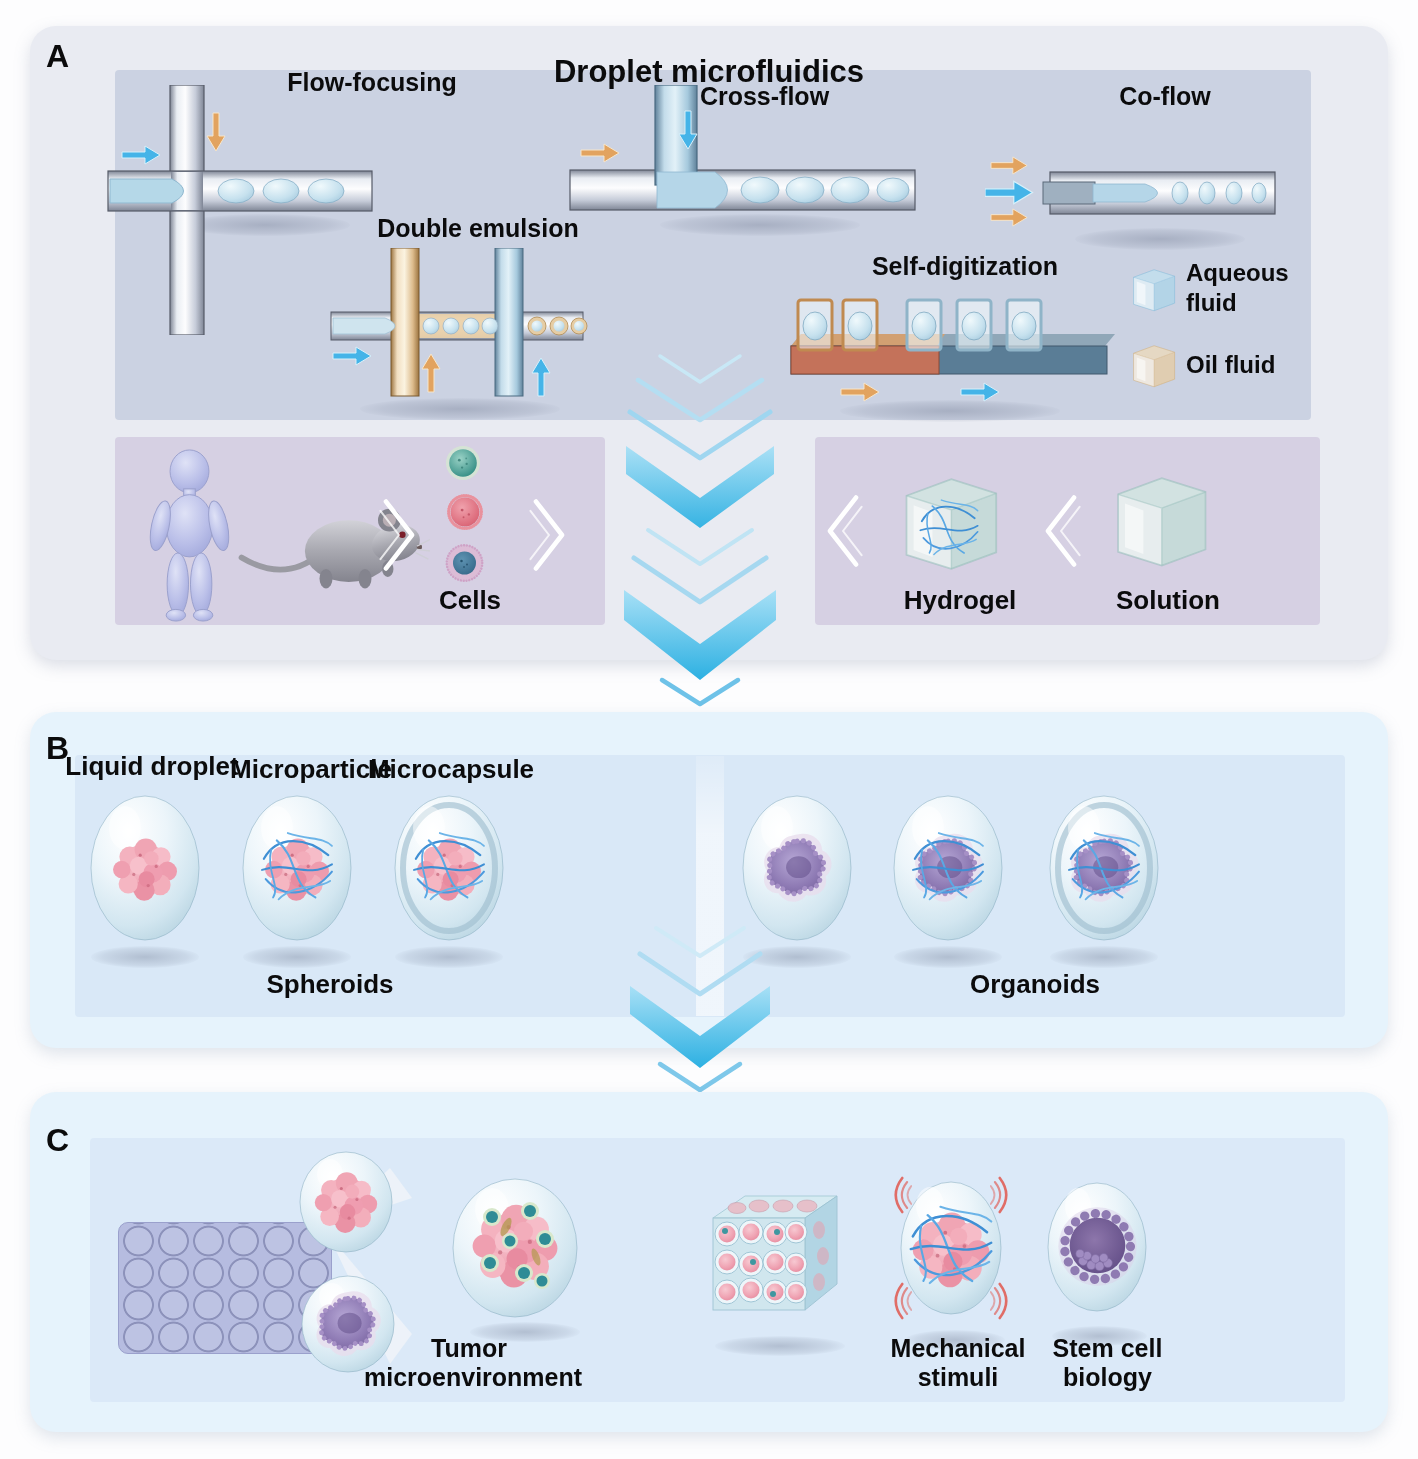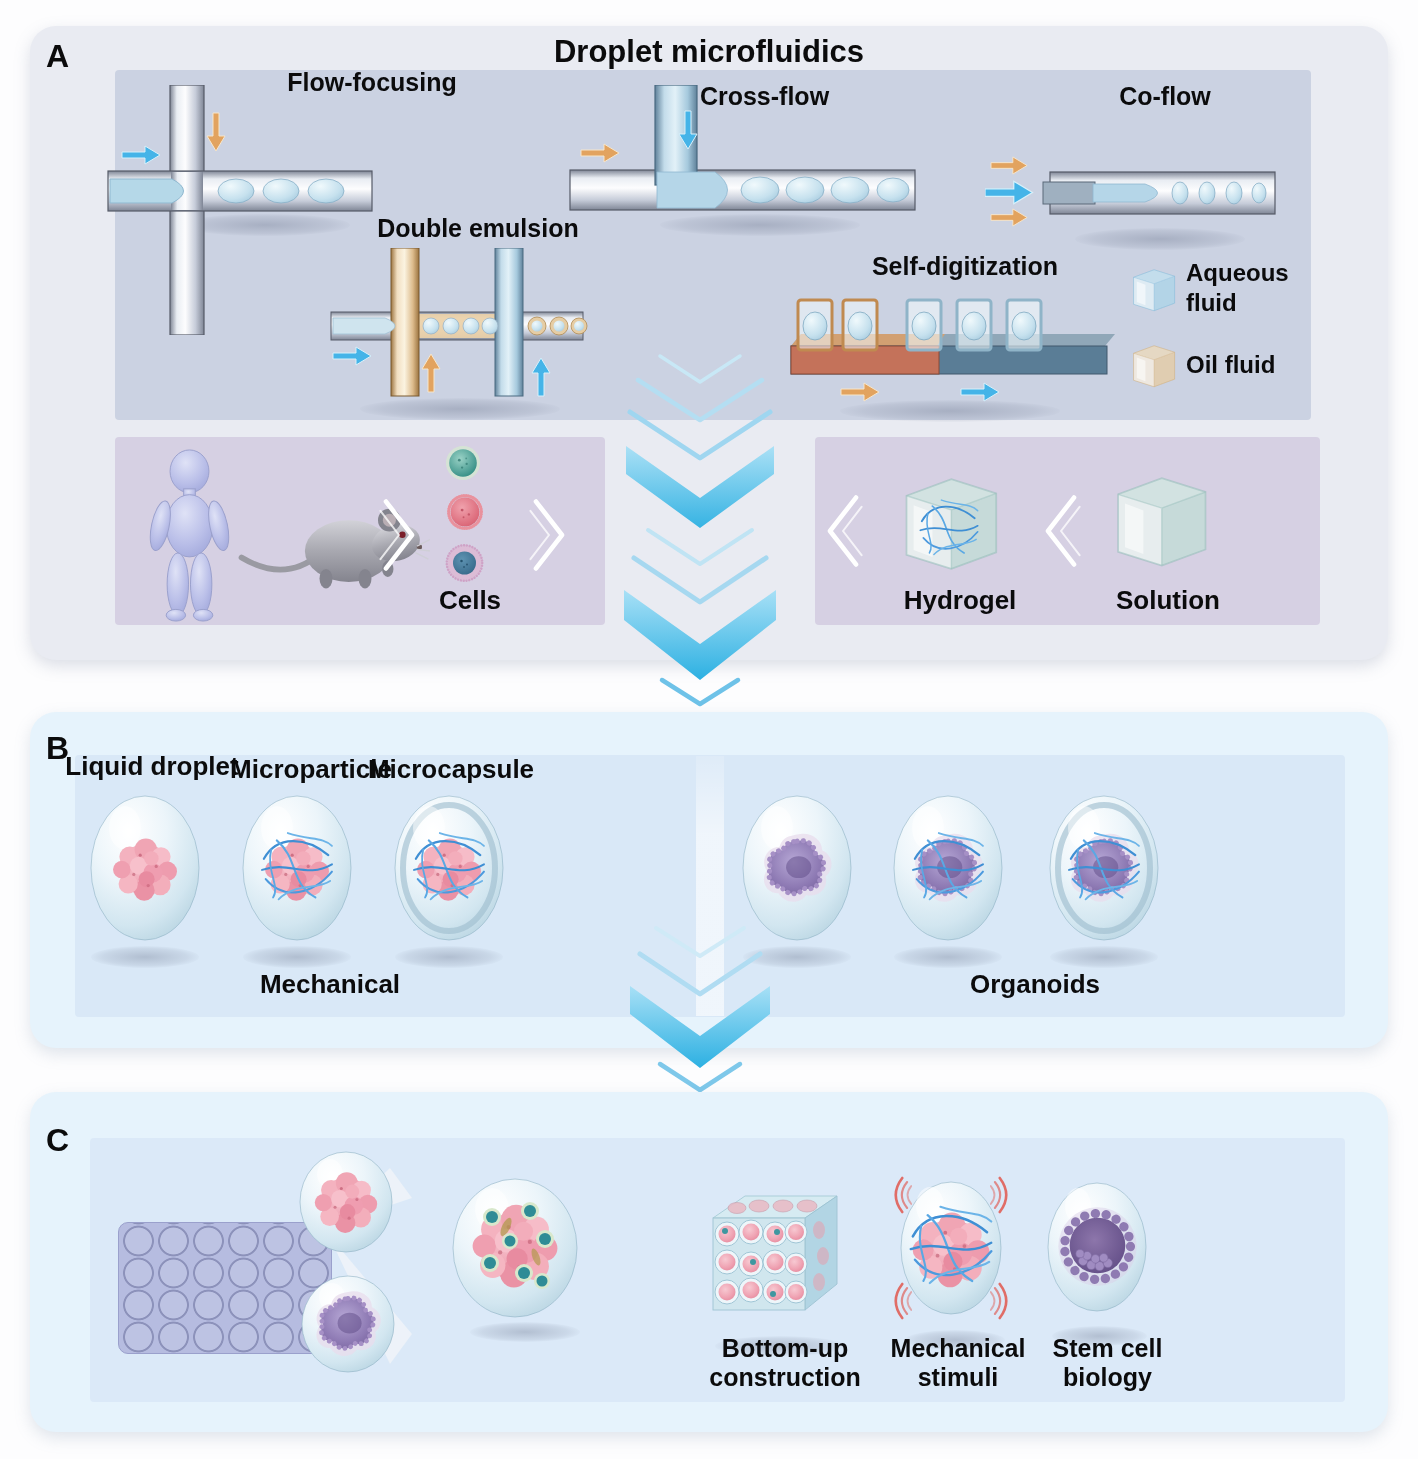--- a/index.html
+++ b/index.html
@@ -2,21 +2,21 @@
 <html><head>
 <meta charset="utf-8">
 <style>
   html,body{margin:0;padding:0;background:#ffffff;}
   #stage{position:relative;width:1418px;height:1459px;background:#fdfdfe;overflow:hidden;
          font-family:"Liberation Sans", sans-serif;}
   .abs{position:absolute;}
   .panel{position:absolute;border-radius:26px;}
   .lbl{position:absolute;font-weight:bold;color:#0b0b0c;line-height:1.15;}
   .ctr{text-align:center;}
-  .t-xl{font-size:31px;}
+  .t-xl{font-size:31px;margin-top:20px;}
   .t-ltr{font-size:32px;}
   .t-md{font-size:25px;}
   .t-md2{font-size:26px;}
   .t-leg{font-size:24px;line-height:1.25;}
   .shadow{position:absolute;border-radius:50%;
     background:radial-gradient(ellipse at center, rgba(95,105,130,.33) 0%, rgba(95,105,130,.13) 55%, rgba(95,105,130,0) 75%);}
   .wellplate{position:absolute;background:#b6bce0;border:1px solid #9aa0cc;border-radius:10px;
     background-image:radial-gradient(circle at center, rgba(255,255,255,.10) 13px, rgba(72,78,125,.38) 13.8px, rgba(72,78,125,.38) 15px, rgba(72,78,125,0) 15.8px);
     background-size:35px 32px;background-position:2px 2px;}
   .strip{position:absolute;background:linear-gradient(to bottom, rgba(255,255,255,.15), rgba(255,255,255,.6) 30%, rgba(255,255,255,.6));}
@@ -469,21 +469,21 @@
     <use href="#fibers" x="10" y="28" width="92" height="92"></use>
   </svg>
   <svg class="abs" style="left:1048px;top:794px;" width="112" height="148" viewBox="0 0 112 148">
     <ellipse cx="56" cy="74" rx="54" ry="72" fill="url(#sphereG)" stroke="#8fb2c4" stroke-opacity=".6"></ellipse>
     <ellipse cx="56" cy="74" rx="46" ry="63" fill="none" stroke="#9fbecf" stroke-width="6" opacity=".65"></ellipse>
     <ellipse cx="36" cy="34" rx="16" ry="22" fill="#ffffff" opacity=".5"></ellipse>
     <use href="#organoid" x="14" y="32" width="84" height="84"></use>
     <use href="#fibers" x="10" y="28" width="92" height="92"></use>
   </svg>
 
-  <div class="lbl t-md2 ctr" style="left:245px;top:970px;width:170px;">Mechanical</div>
+  <div class="lbl t-md2 ctr" style="left:245px;top:970px;width:170px;">Spheroids</div>
   <div class="lbl t-md2 ctr" style="left:950px;top:970px;width:170px;">Organoids</div>
 
   <svg class="abs" style="left:612px;top:924px;" width="176" height="180" viewBox="0 0 176 180">
     <g fill="none" stroke-linejoin="round" stroke-linecap="round">
       <polyline points="44,4 88,32 132,4" stroke="#cfeaf7" stroke-width="4"></polyline>
       <polyline points="28,30 88,70 148,30" stroke="#b0dcf2" stroke-width="5"></polyline>
       <polygon points="18,62 88,112 158,62 158,90 88,144 18,90" fill="url(#cyanG)"></polygon>
       <polyline points="48,140 88,166 128,140" stroke="#7ec8ea" stroke-width="4.5"></polyline>
     </g>
   </svg>
@@ -622,17 +622,17 @@
       </g>
   </svg>
 
   <div class="shadow" style="left:1052px;top:1326px;width:95px;height:20px;"></div>
   <svg class="abs" style="left:1040px;top:1170px;" width="115" height="155" viewBox="0 0 115 155">
     <ellipse cx="57" cy="77" rx="49" ry="64" fill="url(#sphereG)" stroke="#8fb2c4" stroke-opacity=".6"></ellipse>
     <ellipse cx="38" cy="36" rx="13" ry="18" fill="#ffffff" opacity=".5"></ellipse>
     <use href="#blasto" x="6" y="25" width="103" height="103"></use>
   </svg>
 
-  <div class="lbl t-md ctr" style="left:685px;top:1334px;width:200px;">Bottom-up construction</div>
+  <div class="lbl t-md ctr" style="left:364px;top:1334px;width:210px;">Tumor microenvironment</div>
   <div class="lbl t-md ctr" style="left:858px;top:1334px;width:200px;">Mechanical stimuli</div>
   <div class="lbl t-md ctr" style="left:1010px;top:1334px;width:195px;">Stem cell biology</div>
 
 </div>
 
 </body></html>

